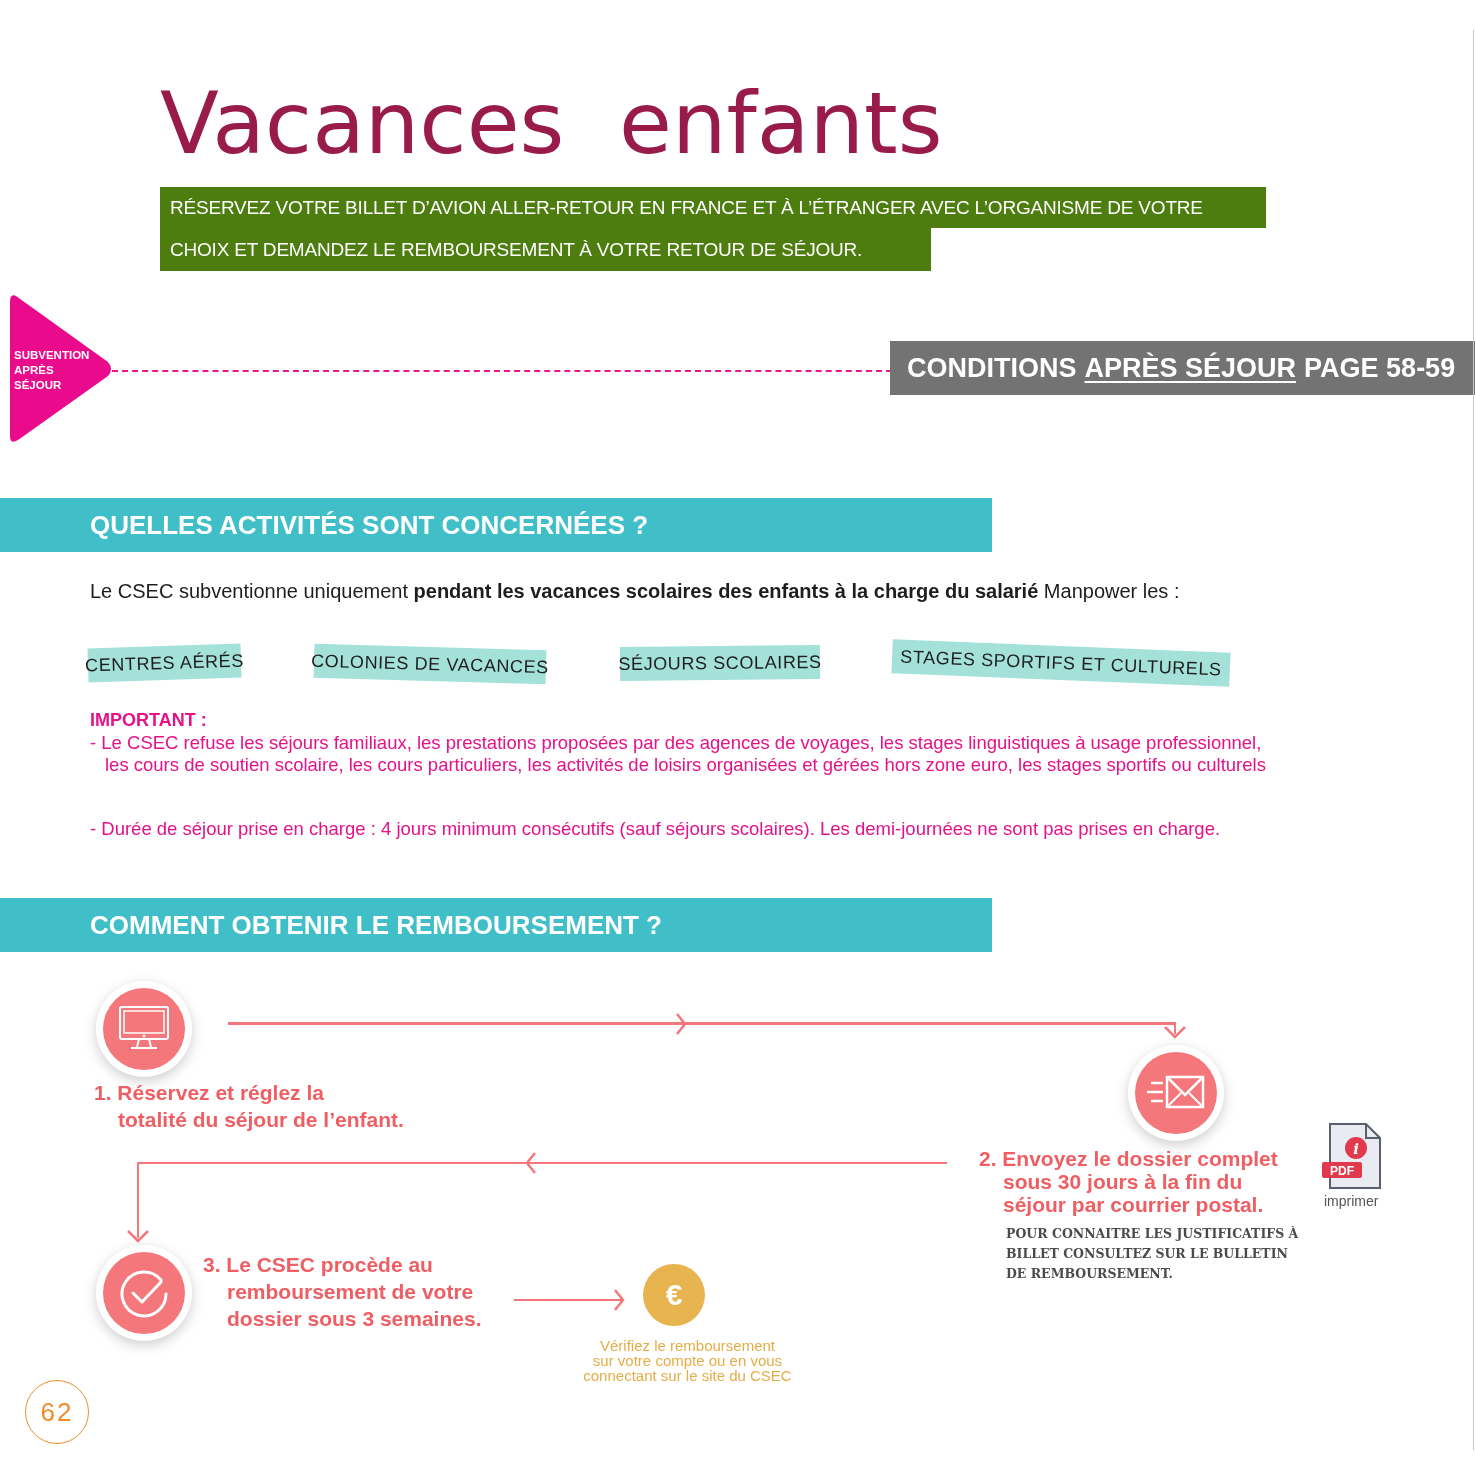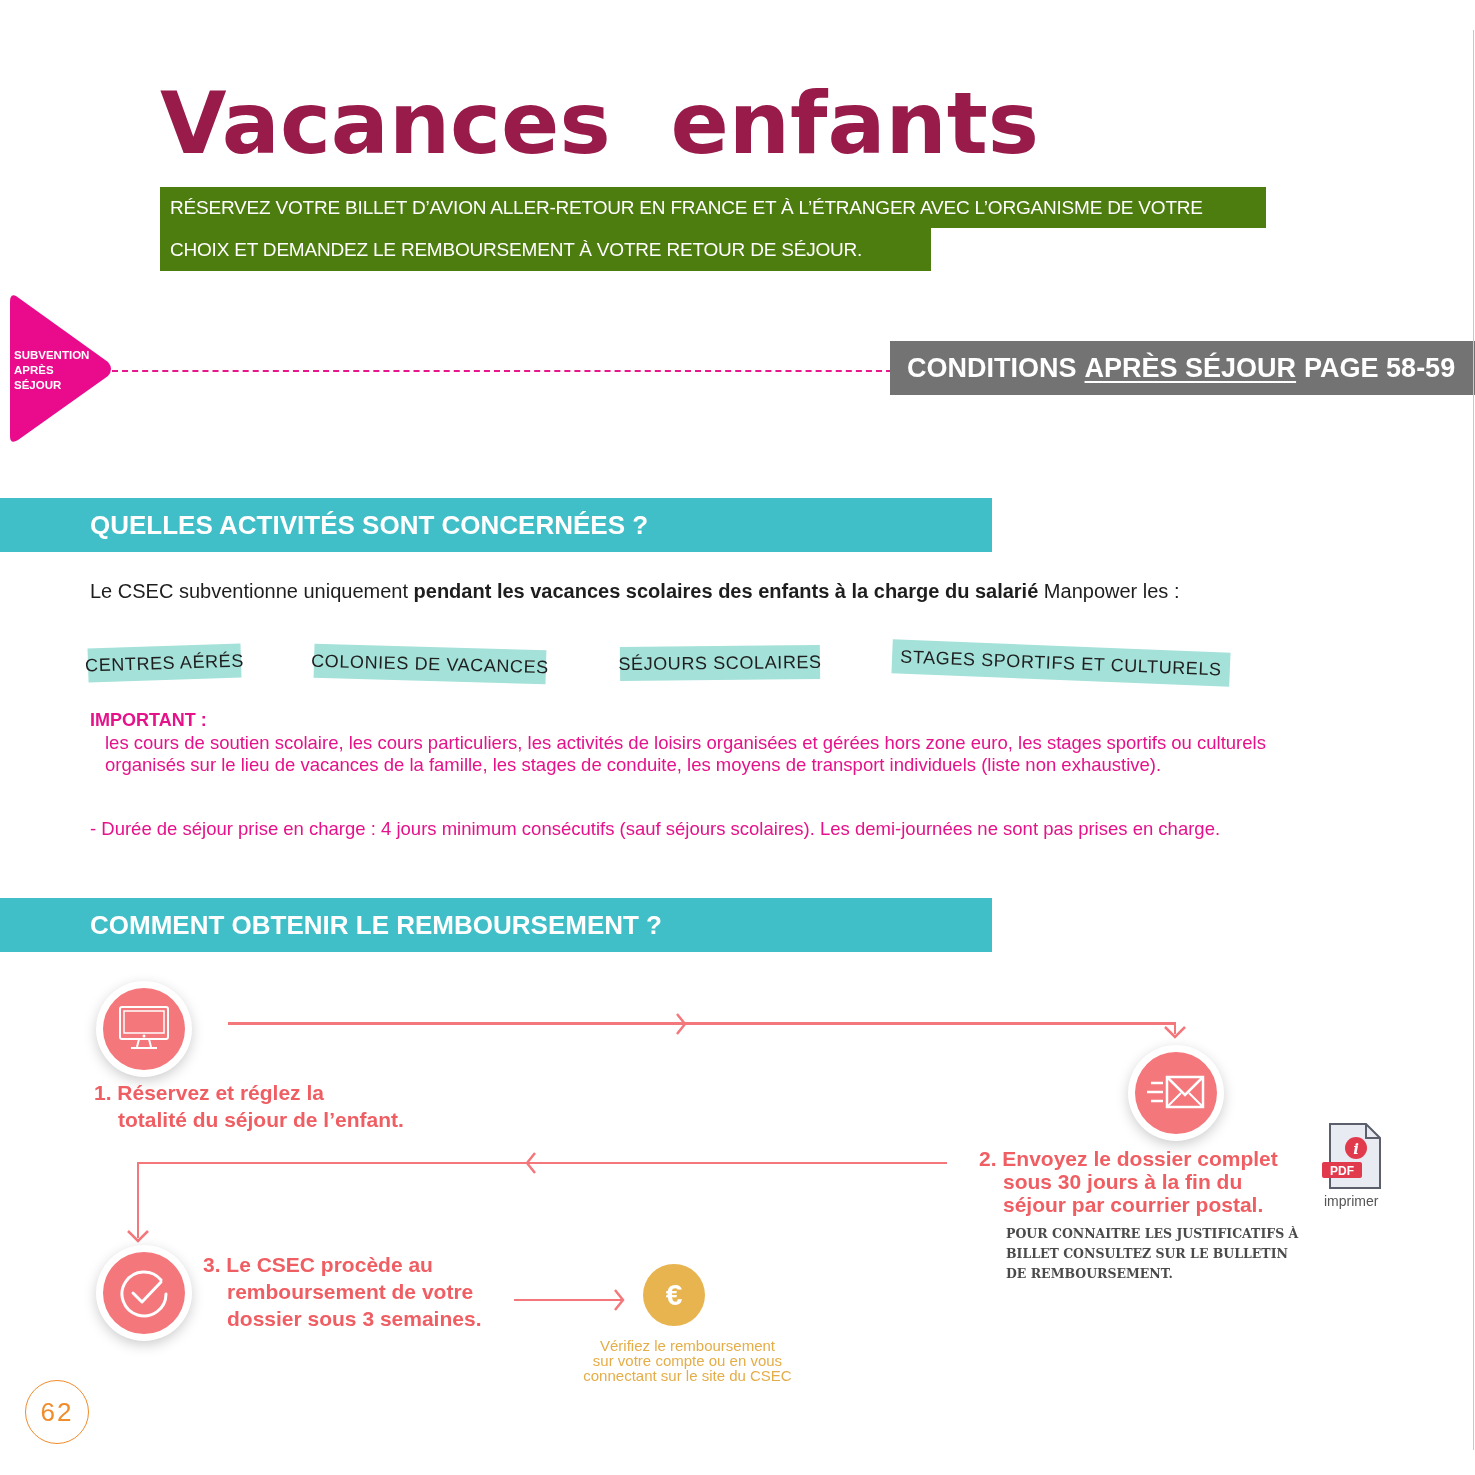--- a/index.html
+++ b/index.html
@@ -6,21 +6,21 @@
   html, body { width: 1475px; height: 1475px; background: #ffffff; overflow: hidden; }
   body { position: relative; font-family: "Liberation Sans", "DejaVu Sans", sans-serif; }
 
   .abs { position: absolute; }
 
   
   #page-title {
     left: 160px; top: 68px;
     font-family: "DejaVu Sans", sans-serif;
     font-size: 86px; color: #981b4a; letter-spacing: 0px; white-space: pre;
-    font-weight: bold; line-height: 110px;
+    font-weight: normal; line-height: 110px;
   }
 
   
   .yellow-line {
     background: #4d7c0f; color: #ffffff; font-weight: normal;
     font-size: 19px; padding-left: 10px; white-space: nowrap;
     display: flex; align-items: center; letter-spacing: -0.2px;
   }
   #intro-line-1 { left: 160px; top: 187px; width: 1106px; height: 41px; }
   #intro-line-2 { left: 160px; top: 228px; width: 771px; height: 43px; }
@@ -169,22 +169,22 @@
 
 <div id="activities-intro" class="abs"><span>Le CSEC subventionne uniquement </span><b>pendant les vacances scolaires des enfants à la charge du salarié</b><span> Manpower les :</span></div>
 
 <div id="tag-centres" class="abs tag">CENTRES AÉRÉS</div>
 <div id="tag-colonies" class="abs tag">COLONIES DE VACANCES</div>
 <div id="tag-sejours" class="abs tag">SÉJOURS SCOLAIRES</div>
 <div id="tag-stages" class="abs tag">STAGES SPORTIFS ET CULTURELS</div>
 
 <div id="important-heading" class="abs important">IMPORTANT :</div>
 <div id="important-item-1" class="abs important">
+  <span>- Le CSEC refuse les séjours familiaux, les prestations proposées par des agences de voyages, les stages linguistiques à usage professionnel,</span>
   <span class="indent">les cours de soutien scolaire, les cours particuliers, les activités de loisirs organisées et gérées hors zone euro, les stages sportifs ou culturels</span>
-  <span class="indent">organisés sur le lieu de vacances de la famille, les stages de conduite, les moyens de transport individuels (liste non exhaustive).</span>
 </div>
 <div id="important-item-2" class="abs important">- Durée de séjour prise en charge : 4 jours minimum consécutifs (sauf séjours scolaires). Les demi-journées ne sont pas prises en charge.</div>
 
 <div id="section-2-header" class="abs teal-header">COMMENT OBTENIR LE REMBOURSEMENT ?</div>
 
 <div id="flow-line-1" class="abs line-h"></div>
 <svg class="chev" style="left:674px;top:1012px" width="14" height="24">
     <polyline points="3,2 11,12 3,22" fill="none" stroke="#f3777b" stroke-width="2.5"></polyline>
   </svg>
 <div id="flow-line-1-down" class="abs line-v"></div>

